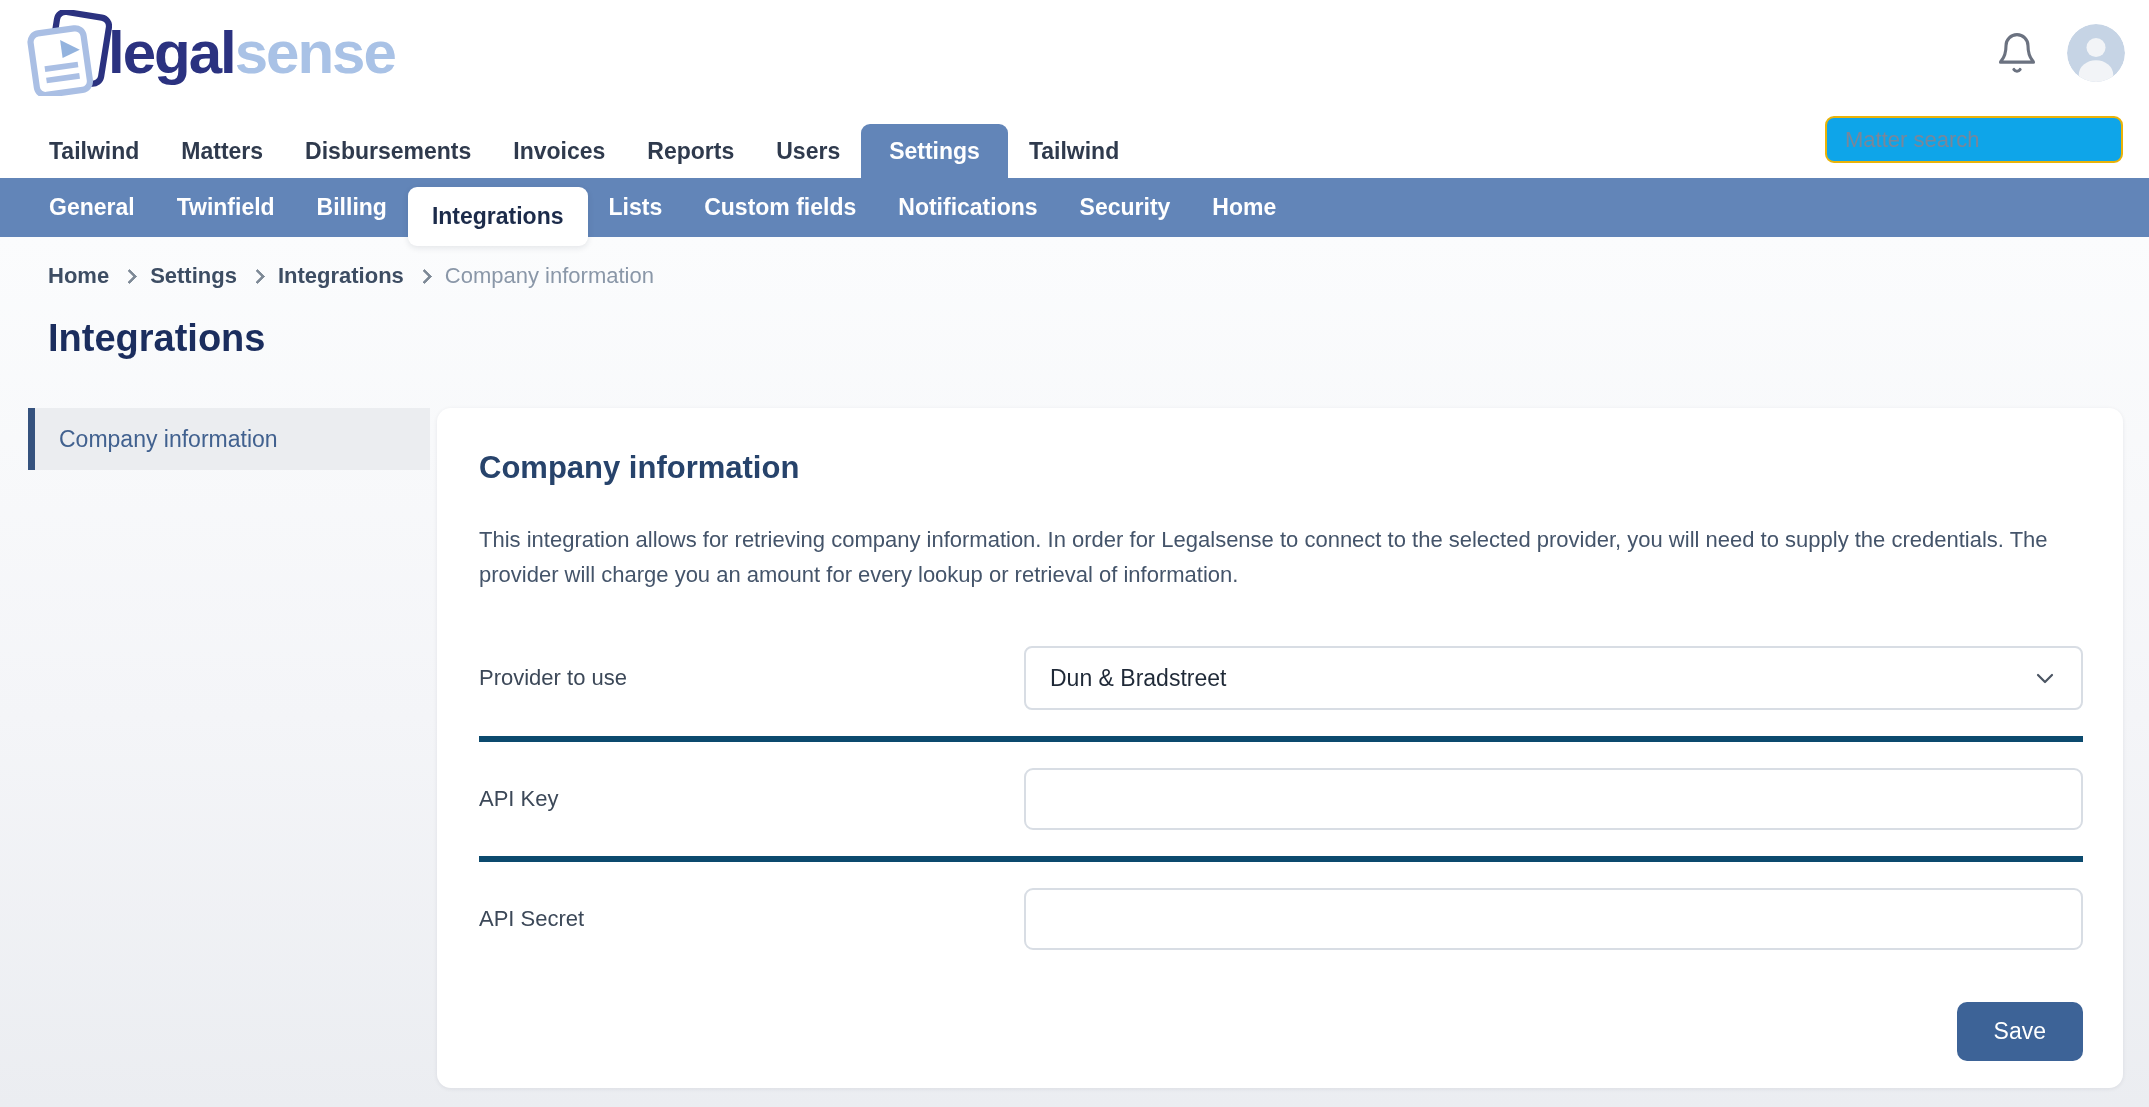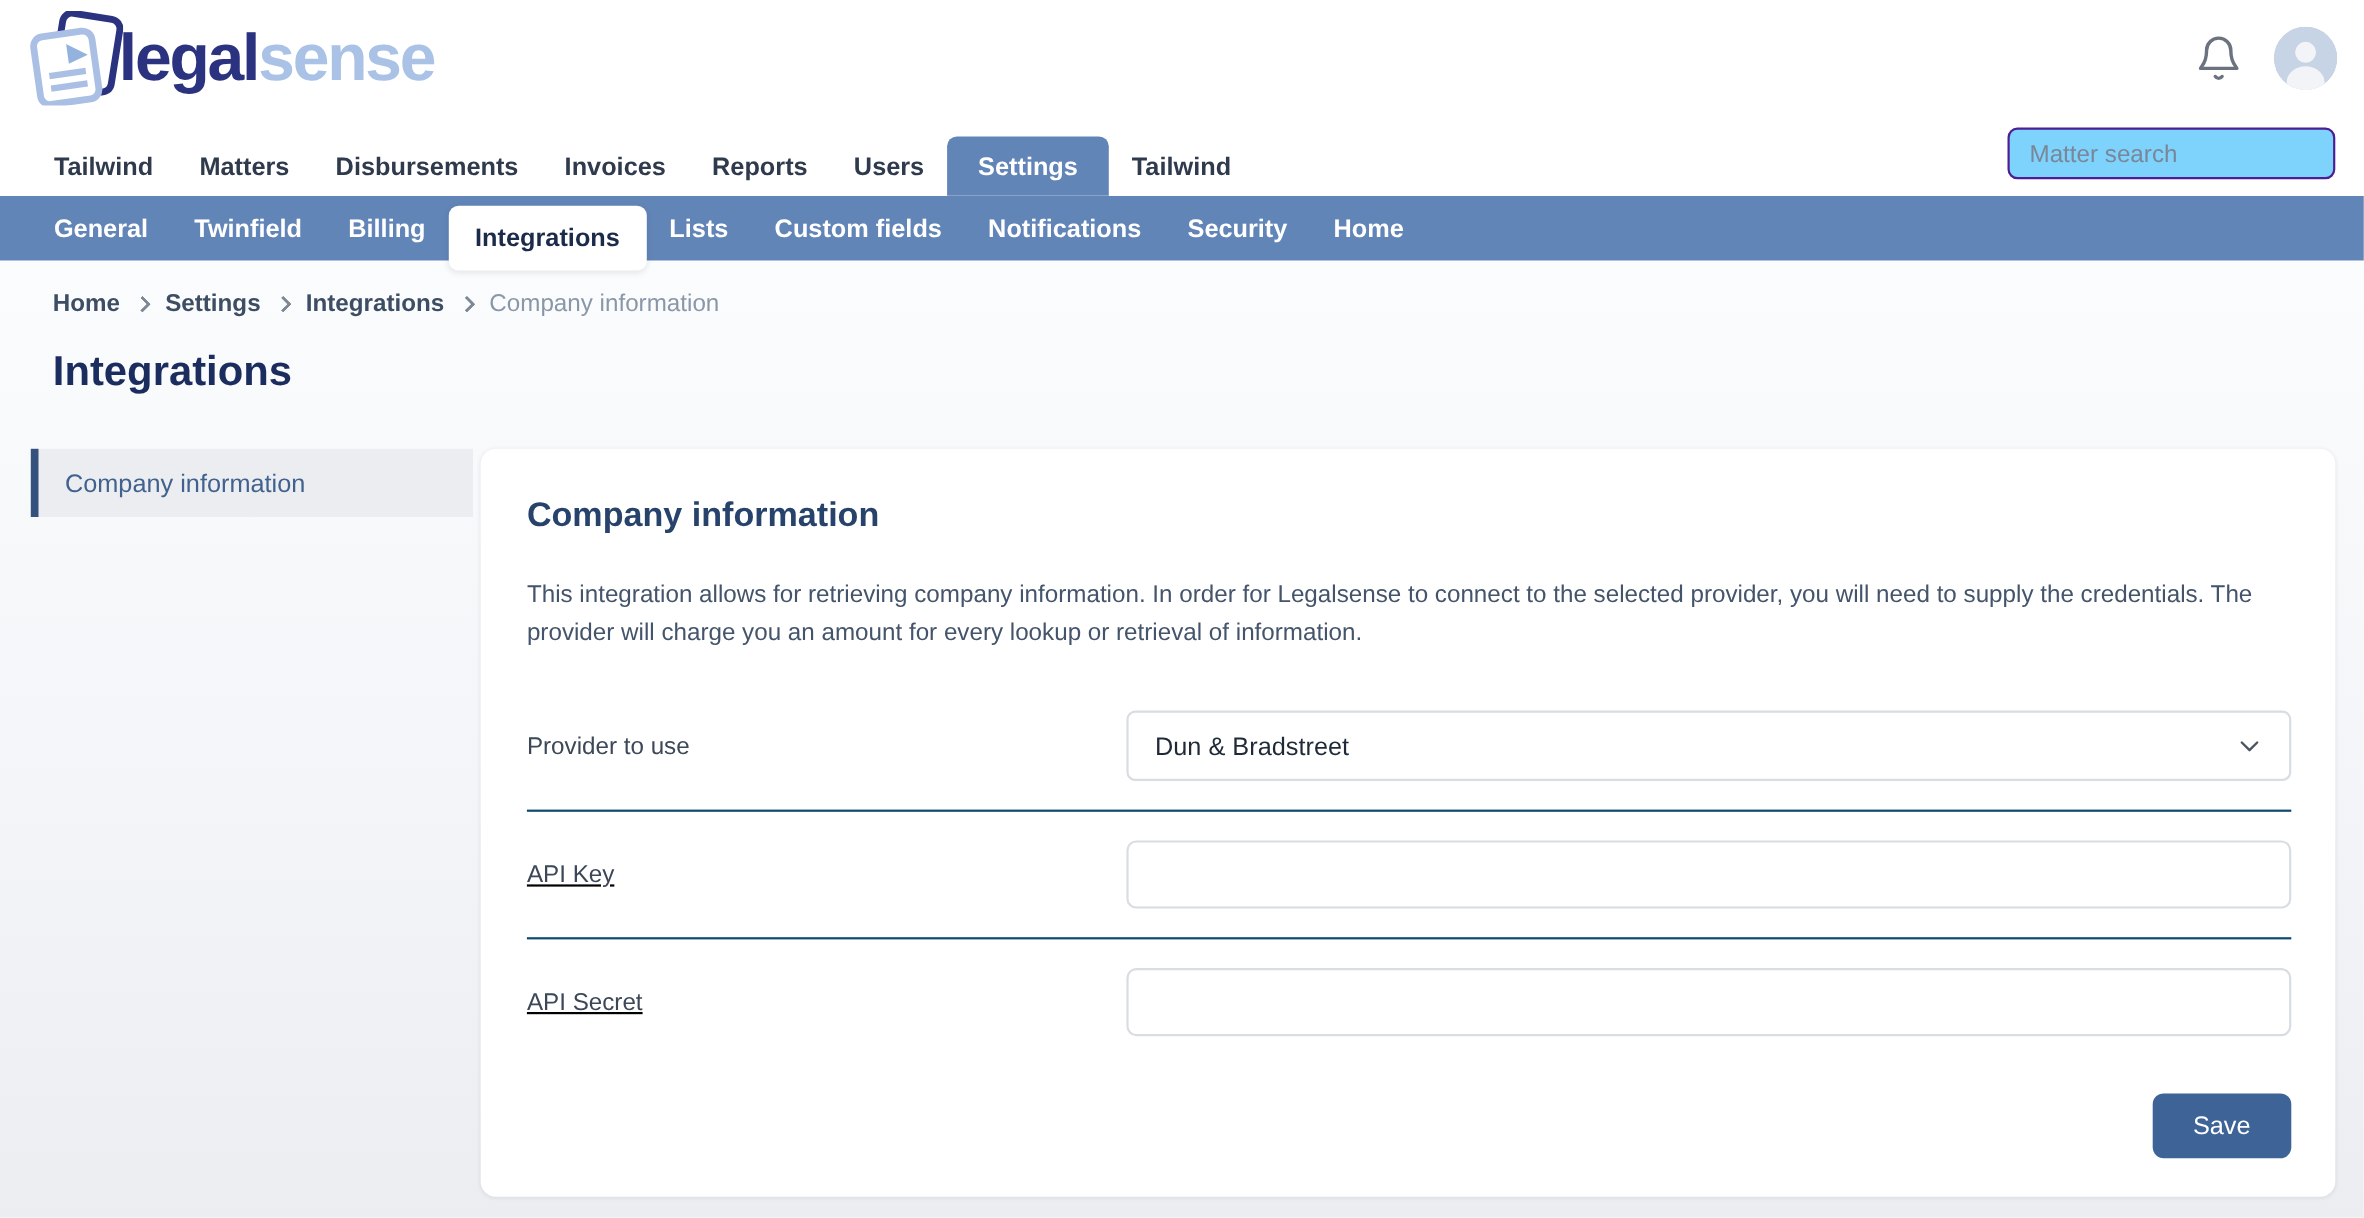--- a/index.html
+++ b/index.html
@@ -58,28 +58,28 @@
     color: #ffffff;
     border-radius: 9px 9px 0 0;
     padding: 0 28px;
   }
   .search-input {
     position: absolute;
     right: 26px;
     top: 10px;
     width: 298px;
     height: 47px;
-    border: 2px solid #4c1d95;
+    border: 2px solid #eab308;
     border-radius: 9px;
     padding: 0 18px;
     font-size: 22px;
     color: #3c4858;
     font-family: "Liberation Sans", sans-serif;
     outline: none;
-    background: #7dd3fc;
+    background: #0ea5e9;
   }
   .search-input::placeholder { color: #7a8699; opacity: 1; }
 
   
   .subnav {
     height: 59px;
     background: #6285b8;
     display: flex;
     align-items: center;
     padding: 0 28px;
@@ -169,21 +169,21 @@
     line-height: 35px;
     color: #44546a;
   }
   .form { margin-top: 28px; }
   .form-row {
     display: grid;
     grid-template-columns: 545px 1fr;
     align-items: center;
     padding: 26px 0;
   }
-  .form-row + .form-row { border-top: 2px solid #0c4a6e; text-decoration: underline; }
+  .form-row + .form-row { border-top: 6px solid #0c4a6e; }
   .field-label { font-size: 22px; color: #3c4858; }
   .select {
     height: 64px;
     border: 2px solid #d8dde4;
     border-radius: 8px;
     background: #ffffff;
     display: flex;
     align-items: center;
     justify-content: space-between;
     padding: 0 24px;

